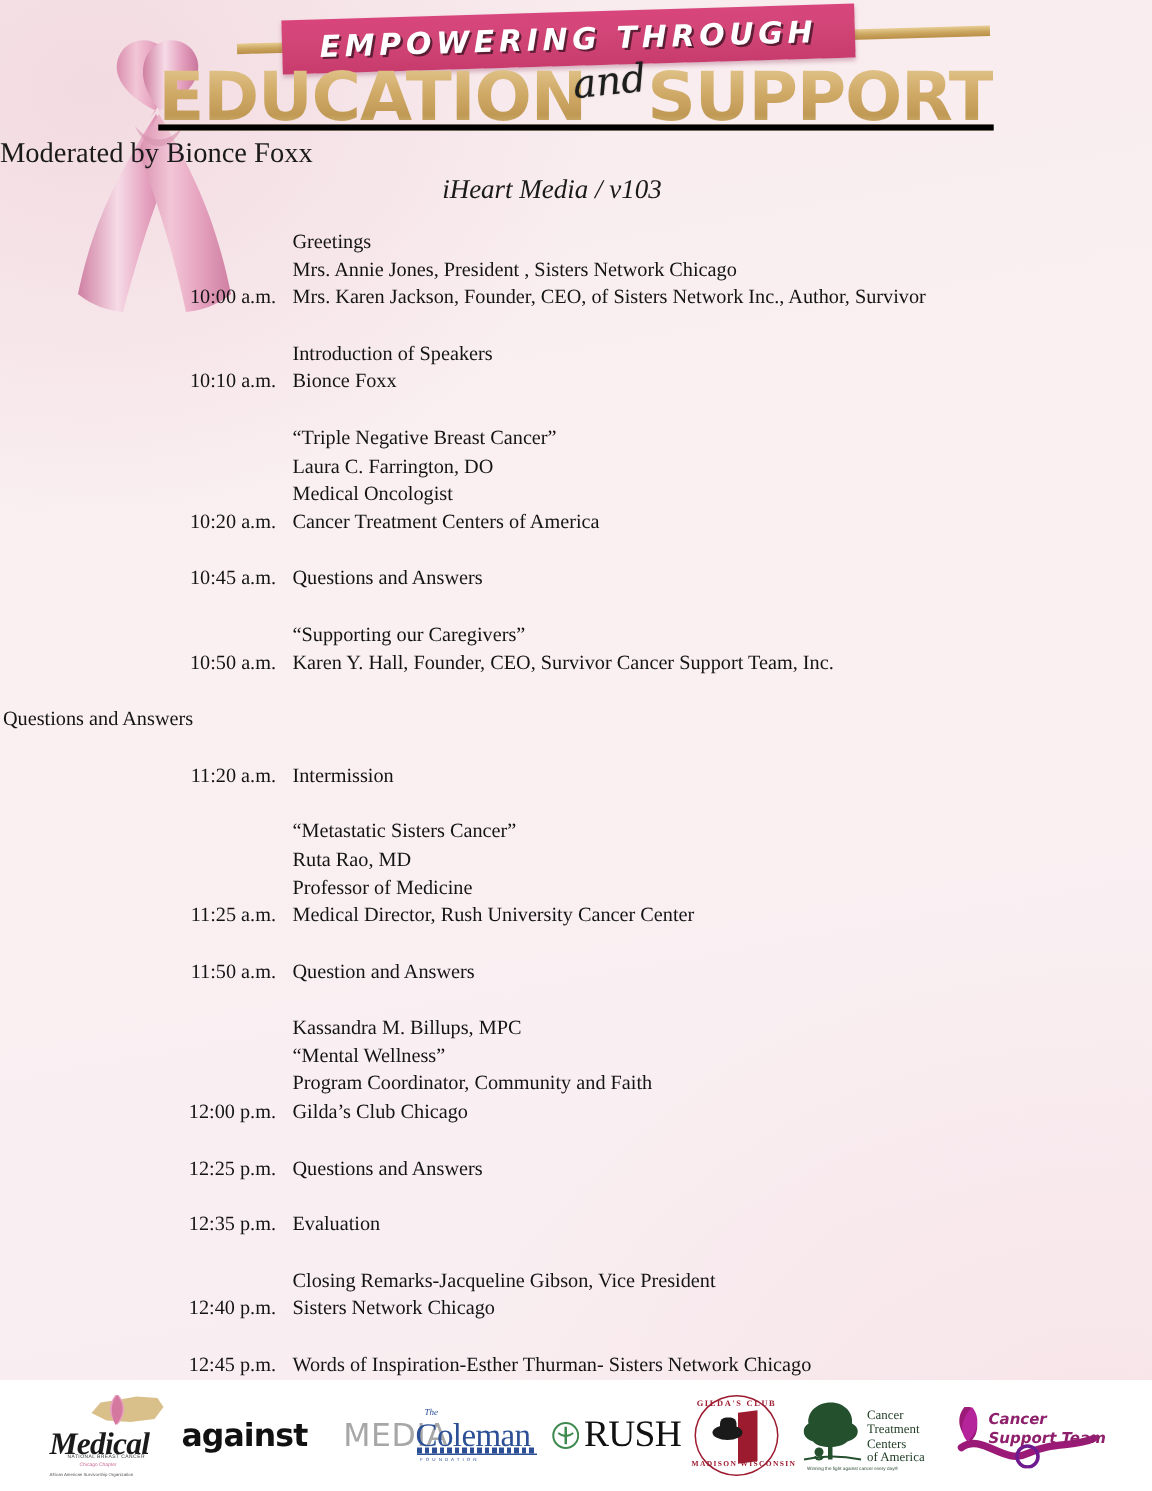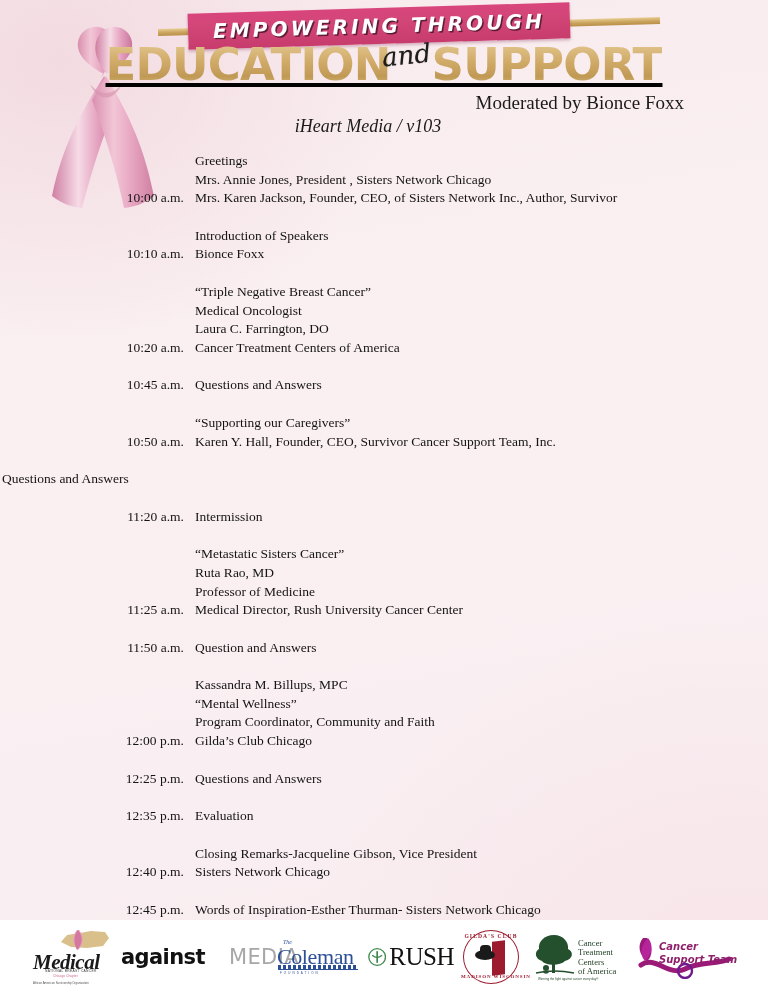--- a/index.html
+++ b/index.html
@@ -111,21 +111,21 @@
     color: #1d1d1d;
     transform: rotate(-6deg);
     text-shadow: 0 0 1px rgba(0,0,0,.4);
   }
 
   .moderator {
     position: absolute;
     left: 0;
     top: 92px;
     width: 684px;
-    text-align: right;
+    text-align: left;
     font-family: "Liberation Serif", serif;
     font-size: 19px;
     color: #1a1a1a;
   }
   .station {
     position: absolute;
     left: 0;
     top: 116px;
     width: 736px;
     text-align: center;
@@ -382,22 +382,22 @@
         <div class="agenda-time">10:10 a.m.</div>
         <div class="agenda-lines">
           <div class="agenda-line">Introduction of Speakers</div>
           <div class="agenda-line">Bionce Foxx</div>
         </div>
       </div>
       <div class="agenda-row">
         <div class="agenda-time">10:20 a.m.</div>
         <div class="agenda-lines">
           <div class="agenda-line">“Triple Negative Breast Cancer”</div>
+          <div class="agenda-line">Laura C. Farrington, DO</div>
           <div class="agenda-line">Medical Oncologist</div>
-          <div class="agenda-line">Laura C. Farrington, DO</div>
           <div class="agenda-line">Cancer Treatment Centers of America</div>
         </div>
       </div>
       <div class="agenda-row">
         <div class="agenda-time">10:45 a.m.</div>
         <div class="agenda-lines">
           <div class="agenda-line">Questions and Answers</div>
         </div>
       </div>
       <div class="agenda-row">

